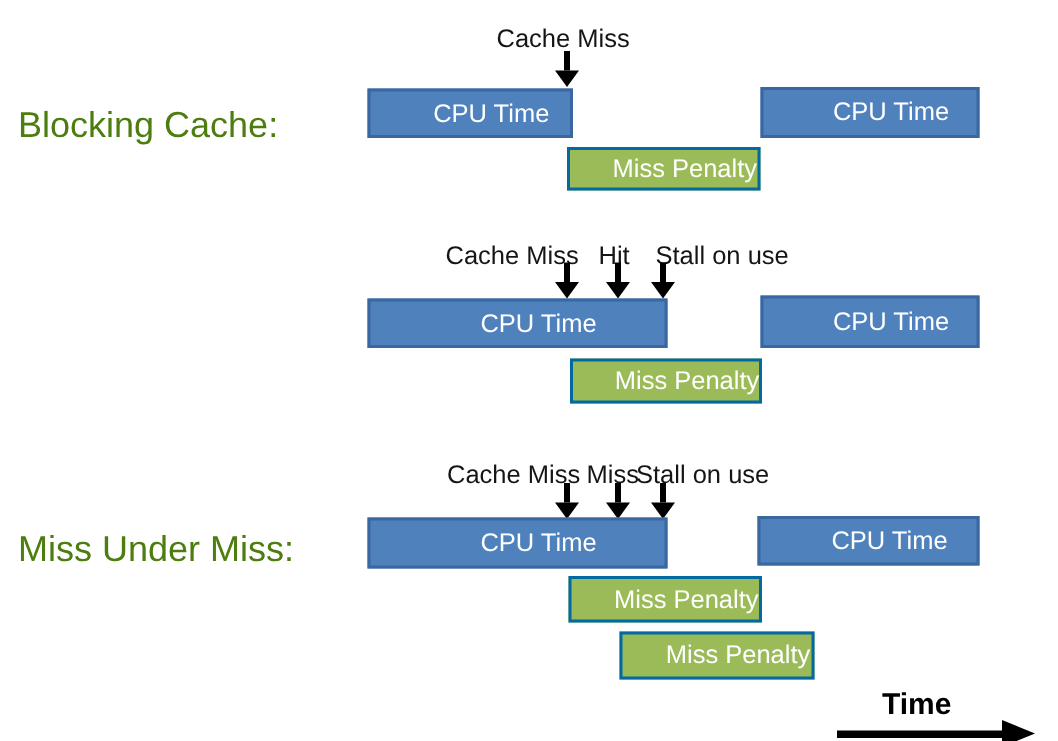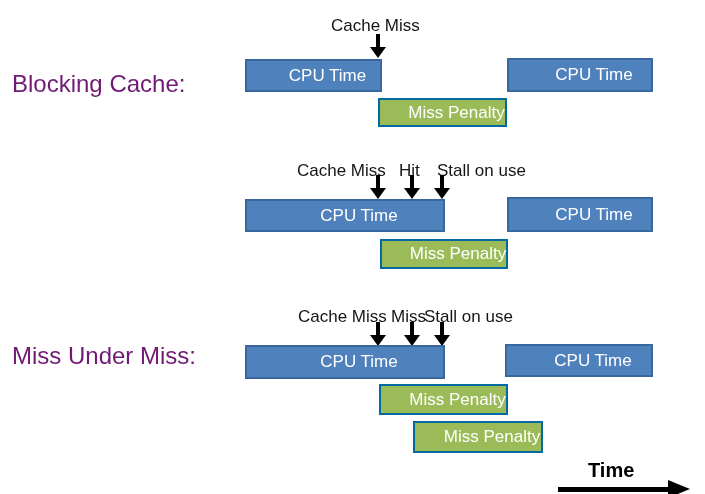--- a/index.html
+++ b/index.html
@@ -9,21 +9,21 @@
     height: 494px;
     background: #ffffff;
     overflow: hidden;
     font-family: "Liberation Sans", sans-serif;
     color: #151515;
     margin-top: 12px;
   }
   .row-label {
     position: absolute;
     font-size: 24px;
-    color: #701a75;
+    color: #4d7c0f;
     white-space: nowrap;
   }
   .ann {
     position: absolute;
     font-size: 17px;
     color: #151515;
     white-space: nowrap;
   }
   .bar {
     position: absolute;
@@ -121,21 +121,21 @@
   </div>
   <div class="down-arrow" style="left:404px; top:310px;">
     <div class="shaft"></div>
     <div class="head"></div>
   </div>
   <div class="down-arrow" style="left:434px; top:310px;">
     <div class="shaft"></div>
     <div class="head"></div>
   </div>
 
-  <div class="row-label" style="left:12px; top:330px;">Miss Under Miss:</div>
+  <div class="row-label" style="left:12px; top:341px;">Miss Under Miss:</div>
 
   <div class="bar cpu" style="left:245px; top:333px; width:200px; height:34px;">CPU Time</div>
 
   <div class="bar penalty" style="left:379px; top:372px; width:129px; height:31px;">Miss Penalty</div>
 
   <div class="bar penalty" style="left:413px; top:409px; width:130px; height:32px;">Miss Penalty</div>
 
   <div class="bar cpu" style="left:505px; top:332px; width:148px; height:33px;">CPU Time</div>
 
   <div class="time-label">Time</div>

